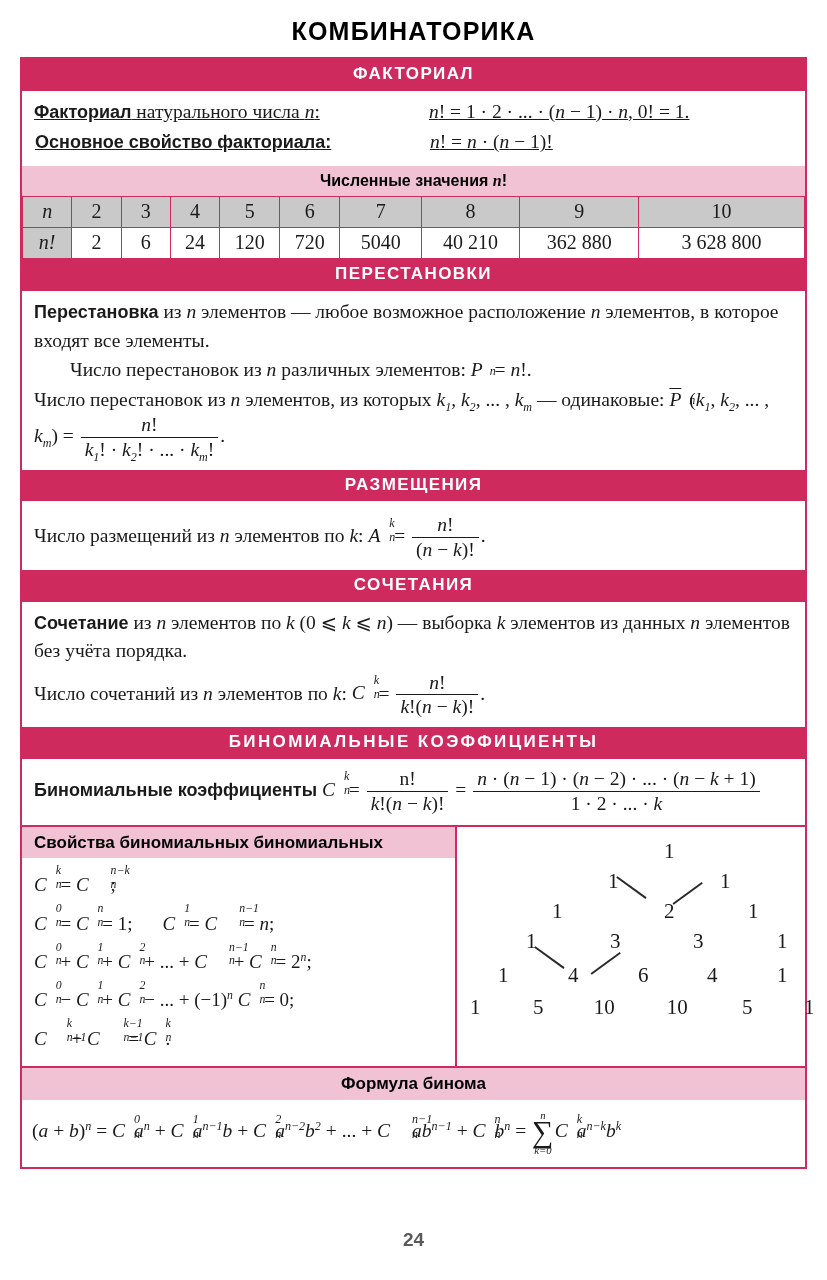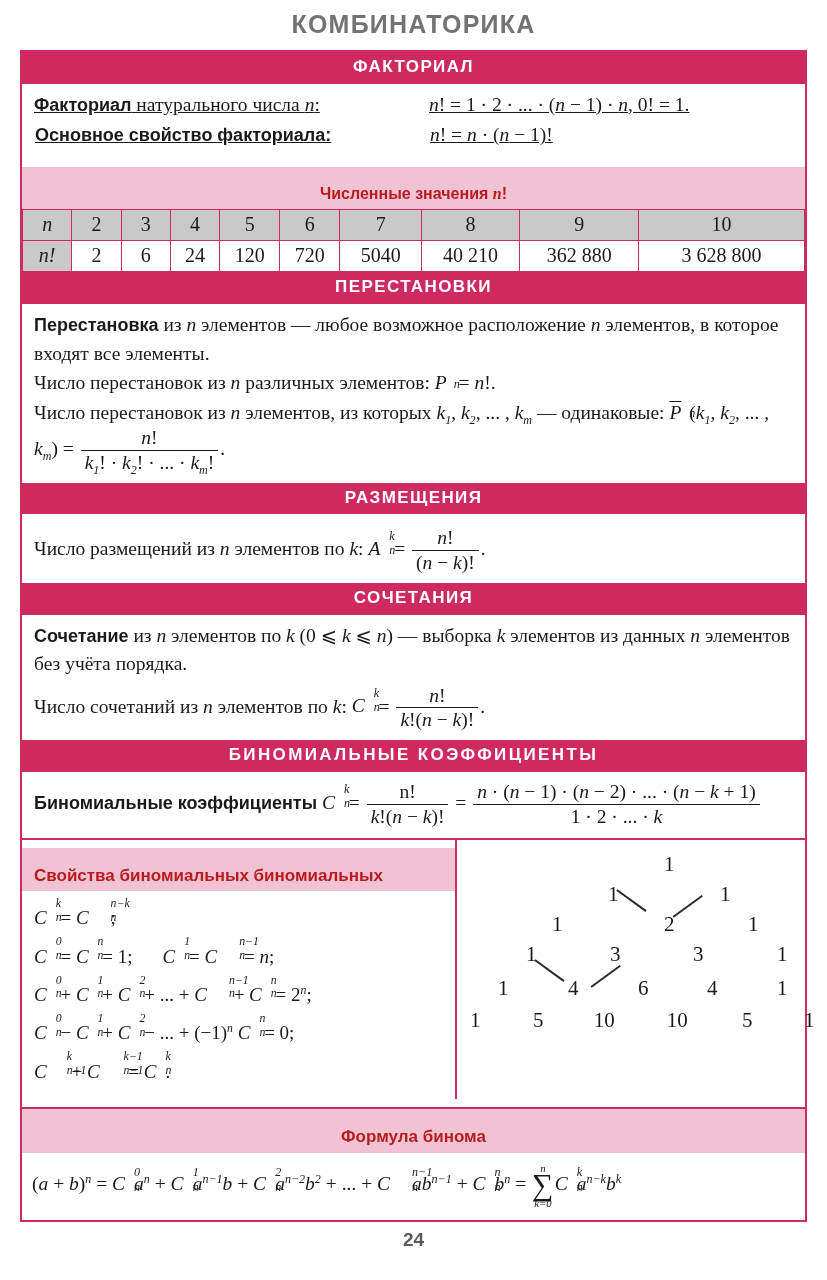--- a/index.html
+++ b/index.html
@@ -11,22 +11,22 @@
     overflow:hidden;
   }
   .page{position:relative;width:827px;height:1280px;box-sizing:border-box;}
 
   
   .page-title{
     text-align:center;
     font-size:25px;
     font-weight:bold;
     letter-spacing:1.2px;
-    color:#737373;
-    padding-top:10px;
+    color:#000000;
+    padding-top:17px;
     font-family:"Liberation Sans", sans-serif;
   }
 
   
   .frame{
     margin:11px 20px 0 20px;
     border:2px solid #cf2a5d;
     box-sizing:border-box;
     background:#fff;
   }
@@ -39,27 +39,26 @@
     font-weight:bold;
     font-size:17px;
     letter-spacing:1.4px;
     padding:6px 0 7px 0;
     line-height:1.1;
   }
   .band.wide{letter-spacing:2.4px;}
 
   .band-light{
     background:#f0c2d3;
-    color:#b91c1c;
+    color:#000000;
     text-align:center;
     font-weight:bold;
     font-size:16px;
-    padding:18px 0 6px 0;
+    padding:6px 0 6px 0;
     line-height:1.15;
-    margin-top:8px;
   }
 
   
   .body{
     padding:7px 12px 9px 12px;
     font-family:"Liberation Serif", serif;
     font-size:19.5px;
     line-height:1.42;
   }
   .body .lead{font-family:"Liberation Sans", sans-serif;font-weight:bold;font-size:18px;}
@@ -235,21 +234,21 @@
       </tr>
     </tbody>
       </table>
 
     <div class="band">ПЕРЕСТАНОВКИ</div>
 
     <div class="body" style="line-height:1.46;">
       <div>
         <span class="lead">Перестановка</span><span class="ser"> из <i>n</i> элементов — любое возможное расположение <i>n</i> элементов, в которое входят все элементы.</span>
       </div>
-      <div style="margin-top:1px;">
+      <div style="margin-top:1px;margin-left:36px;">
         <span class="ser">Число перестановок из <i>n</i> различных элементов: </span><span class="comb"><span class="cb">P</span><span class="sub">n</span><span class="pad" style="width:7px;"></span></span><span class="ser"> = <i>n</i>!.</span>
       </div>
       <div style="margin-top:1px;">
         <span class="ser">Число перестановок из <i>n</i> элементов, из которых <i>k</i><sub class="s">1</sub>, <i>k</i><sub class="s">2</sub>, ... , <i>k</i><sub class="s">m</sub> — одинаковые: </span><span class="comb"><span class="cb" style="text-decoration:overline;">P</span><span class="sub">n</span><span class="pad" style="width:8px;"></span></span><span class="ser">(<i>k</i><sub class="s">1</sub>, <i>k</i><sub class="s">2</sub>, ... , <i>k</i><sub class="s">m</sub>) = </span><span class="frac"><span class="num"><i>n</i>!</span><span class="den"><i>k</i><sub class="s">1</sub>! · <i>k</i><sub class="s">2</sub>! · ... · <i>k</i><sub class="s">m</sub>!</span></span><span class="ser">.</span>
       </div>
     </div>
 
     <div class="band">РАЗМЕЩЕНИЯ</div>
 
     <div class="body" style="line-height:1.46;">

